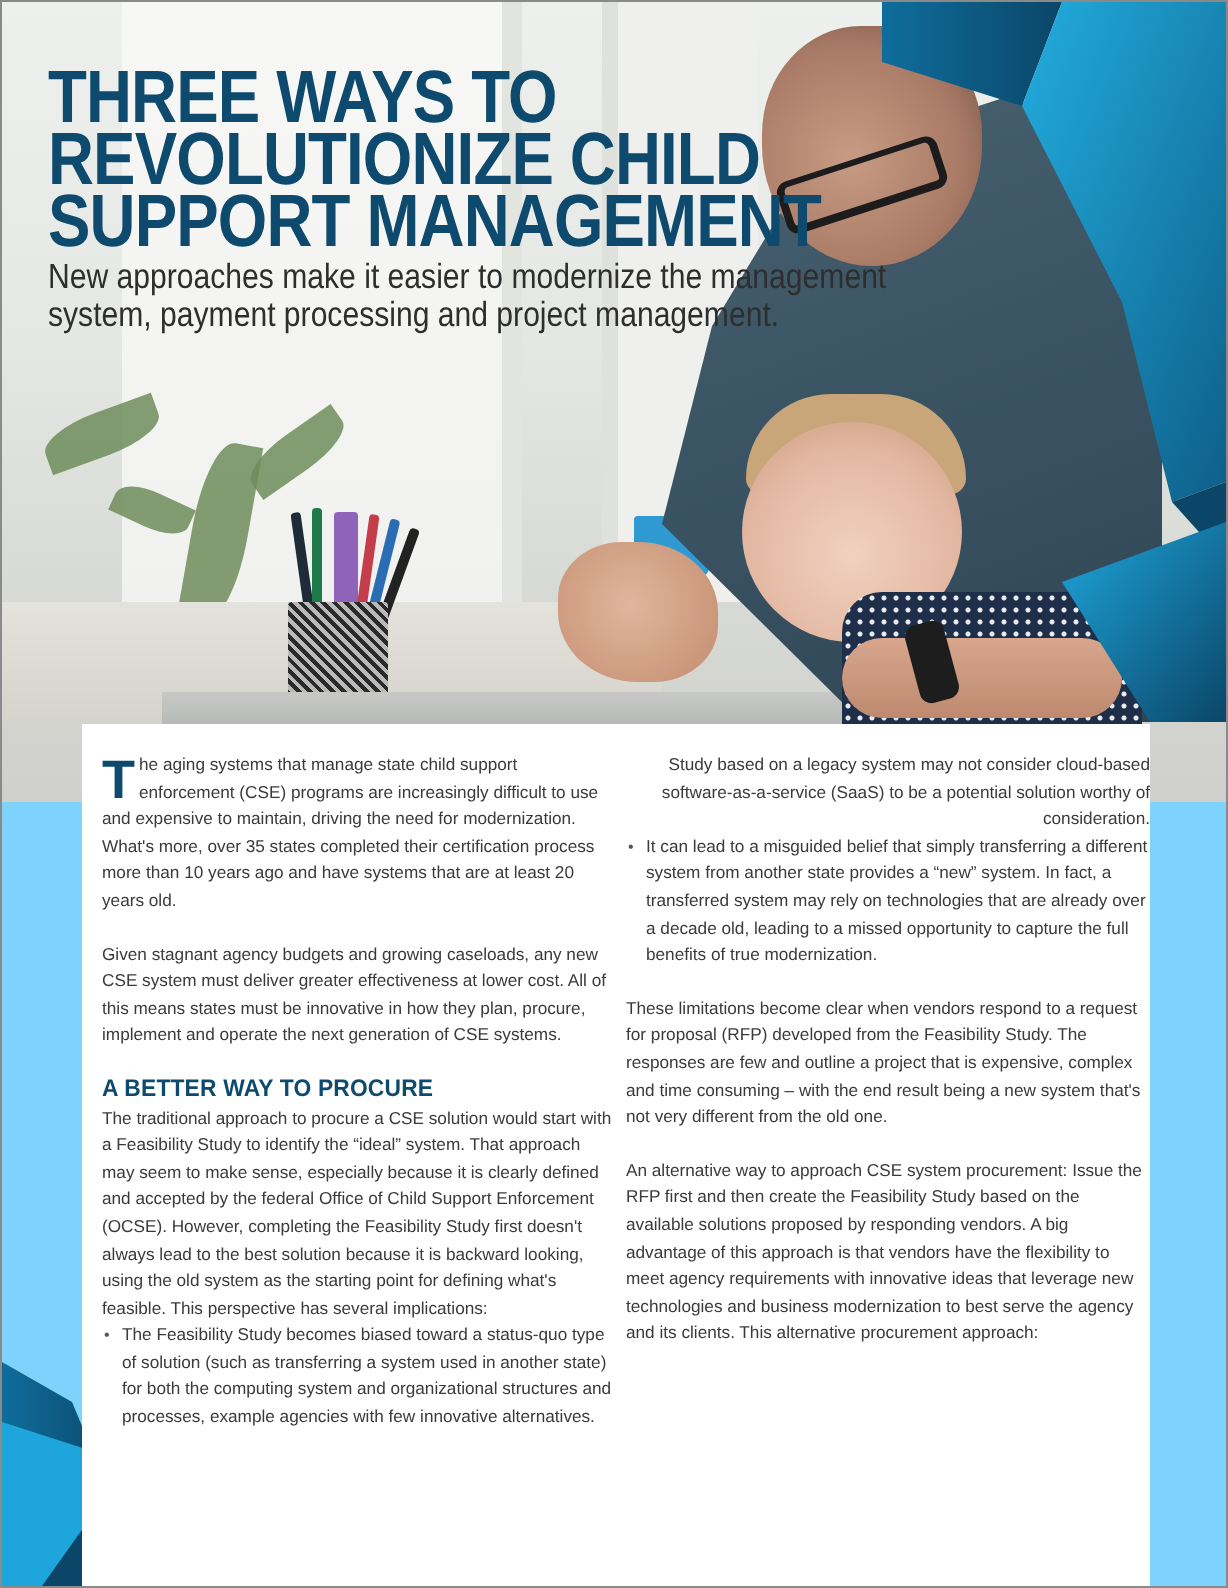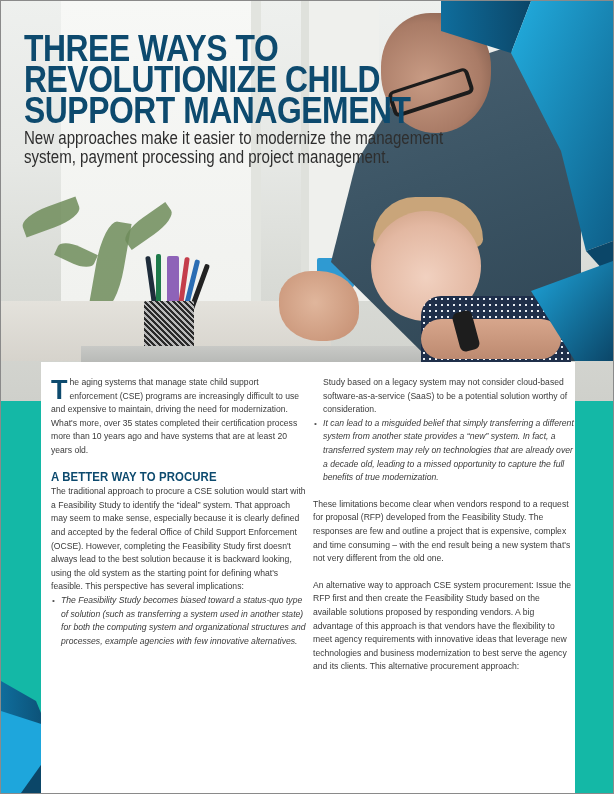--- a/index.html
+++ b/index.html
@@ -3,21 +3,21 @@
   <meta charset="utf-8">
   <style>
     html, body { margin: 0; padding: 0; }
     body {
       width: 614px; height: 794px; position: relative; overflow: hidden;
       background: #ffffff;
       font-family: "Liberation Sans", sans-serif;
     }
     .page {
       position: absolute; left: 0; top: 0; width: 612px; height: 792px;
-      border: 1px solid #8a8a8a; overflow: hidden; background: #14b8a6;
+      border: 1px solid #8a8a8a; overflow: hidden; background: #7dd3fc;
     }
     
     .hero {
       position: absolute; left: 0; top: 0; width: 612px; height: 400px; overflow: hidden;
       background: linear-gradient(180deg, #eef0ee 0%, #e6e8e5 40%, #d9dbd6 70%, #cfd0cb 100%);
     }
     .hero .window {
       position: absolute; left: 60px; top: 0; width: 190px; height: 300px;
       background: linear-gradient(180deg, #f7f8f6 0%, #f1f2ef 100%);
       border-right: 10px solid #e2e4df;
@@ -105,32 +105,32 @@
     .content {
       position: absolute; left: 40px; top: 361px; width: 534px; height: 431px;
       background: #ffffff;
     }
     .col {
       position: absolute; top: 14px; font-size: 8.6px; line-height: 13.6px; color: #3a3a3a;
     }
     .col.left { left: 10px; width: 256px; }
     .col.right { left: 272px; width: 262px; }
     .col p { margin: 0 0 13px 0; }
-    .col ul { list-style: none; margin: 0 0 13px 0; padding: 0; font-style: italic; }
+    .col ul { list-style: none; margin: 0 0 13px 0; padding: 0; }
     .col li { position: relative; padding-left: 10px; }
     .col li::before { content: "\2022"; position: absolute; left: 1px; top: 0; color: #555; font-size: 8px; }
     .dropcap {
       float: left; font-size: 27px; line-height: 22px; font-weight: bold; color: #0d4a6e;
       margin: 3px 2px 0 0;
     }
     .section-head {
       font-weight: bold; font-size: 12px; color: #0d4a6e; margin: 2px 0 1px 0;
       letter-spacing: 0.1px; transform: scaleX(0.95); transform-origin: left;
     }
-    .cont { padding-left: 10px; }
+    .cont { padding-left: 10px; text-align: right; }
   </style>
 </head>
 <body>
 
 <div class="page">
 
   <div class="hero">
     <div class="window"></div>
     <div class="window2"></div>
     <div class="leaf" style="left:20px;top:205px;width:60px;height:22px;transform:rotate(-20deg);"></div>
@@ -192,20 +192,21 @@
     <span>REVOLUTIONIZE CHILD</span><br>
     <span>SUPPORT MANAGEMENT</span>
   </h1>
   <p class="subtitle">New approaches make it easier to modernize the management system, payment processing and project management.</p>
 
   <div class="content">
     <div class="col left">
       <p>
         <span class="dropcap">T</span><span>he aging systems that manage state child support enforcement (CSE) programs are increasingly difficult to use and expensive to maintain, driving the need for modernization. What's more, over 35 states completed their certification process more than 10 years ago and have systems that are at least 20 years old.</span>
       </p>
+      <p>Given stagnant agency budgets and growing caseloads, any new CSE system must deliver greater effectiveness at lower cost. All of this means states must be innovative in how they plan, procure, implement and operate the next generation of CSE systems.</p>
       <div class="section-head">A BETTER WAY TO PROCURE</div>
       <p style="margin-bottom:0">The traditional approach to procure a CSE solution would start with a Feasibility Study to identify the “ideal” system. That approach may seem to make sense, especially because it is clearly defined and accepted by the federal Office of Child Support Enforcement (OCSE). However, completing the Feasibility Study first doesn't always lead to the best solution because it is backward looking, using the old system as the starting point for defining what's feasible. This perspective has several implications:</p>
       <ul>
         <li>The Feasibility Study becomes biased toward a status-quo type of solution (such as transferring a system used in another state) for both the computing system and organizational structures and processes, example agencies with few innovative alternatives.</li>
       </ul>
     </div>
 
     <div class="col right">
       <div class="cont">Study based on a legacy system may not consider cloud-based software-as-a-service (SaaS) to be a potential solution worthy of consideration.</div>
       <ul>

